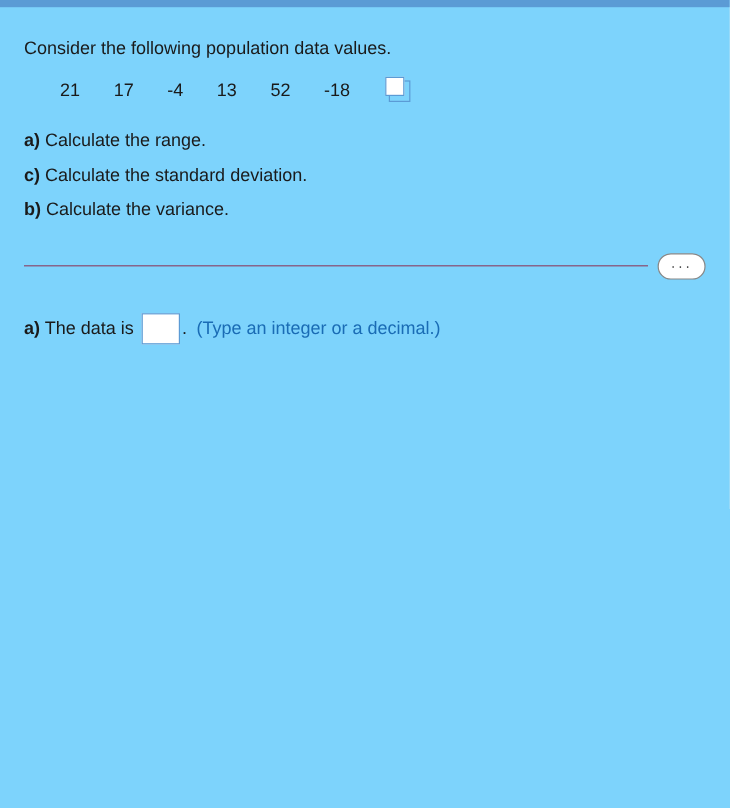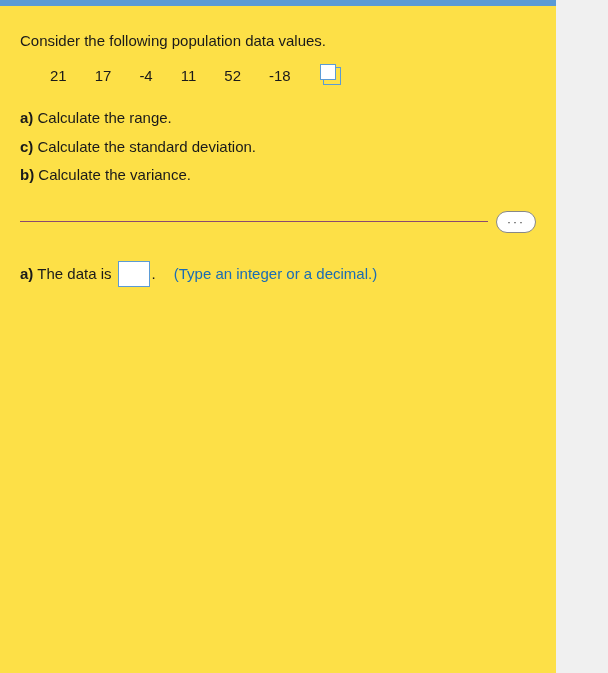--- a/index.html
+++ b/index.html
@@ -9,22 +9,22 @@
     }
 
     body {
       background-color: #f0f0f0;
       font-family: Arial, sans-serif;
       width: 608px;
       min-height: 673px;
     }
 
     .page-container {
-      background-color: #fde047;
-      width: 556px;
+      background-color: #7dd3fc;
+      width: 608px;
       min-height: 673px;
       position: relative;
       padding: 20px 20px 20px 20px;
     }
 
     .top-bar {
       position: absolute;
       top: 0;
       left: 0;
       right: 0;
@@ -145,38 +145,38 @@
       border: 1.5px solid #5b9bd5;
       outline: none;
       font-size: 14px;
       padding: 2px;
       margin: 0 2px;
     }
 
     .answer-hint {
       color: #1a6cb5;
       font-size: 15px;
-      margin-left: 14px;
+      margin-left: 4px;
     }
   </style>
 </head>
 <body>
 
 <div class="page-container">
   <div class="top-bar"></div>
 
   <div class="content-area">
 
     <div class="problem-statement">Consider the following population data values.</div>
 
     <div class="data-values-row">
       <span class="data-value">21</span>
       <span class="data-value">17</span>
       <span class="data-value">-4</span>
-      <span class="data-value">11</span>
+      <span class="data-value">13</span>
       <span class="data-value">52</span>
       <span class="data-value">-18</span>
       <span class="copy-icon"></span>
     </div>
 
     <div class="questions-section">
       <div class="question-item">
         <strong>a)</strong>
         <span>Calculate the range.</span>
       </div>

